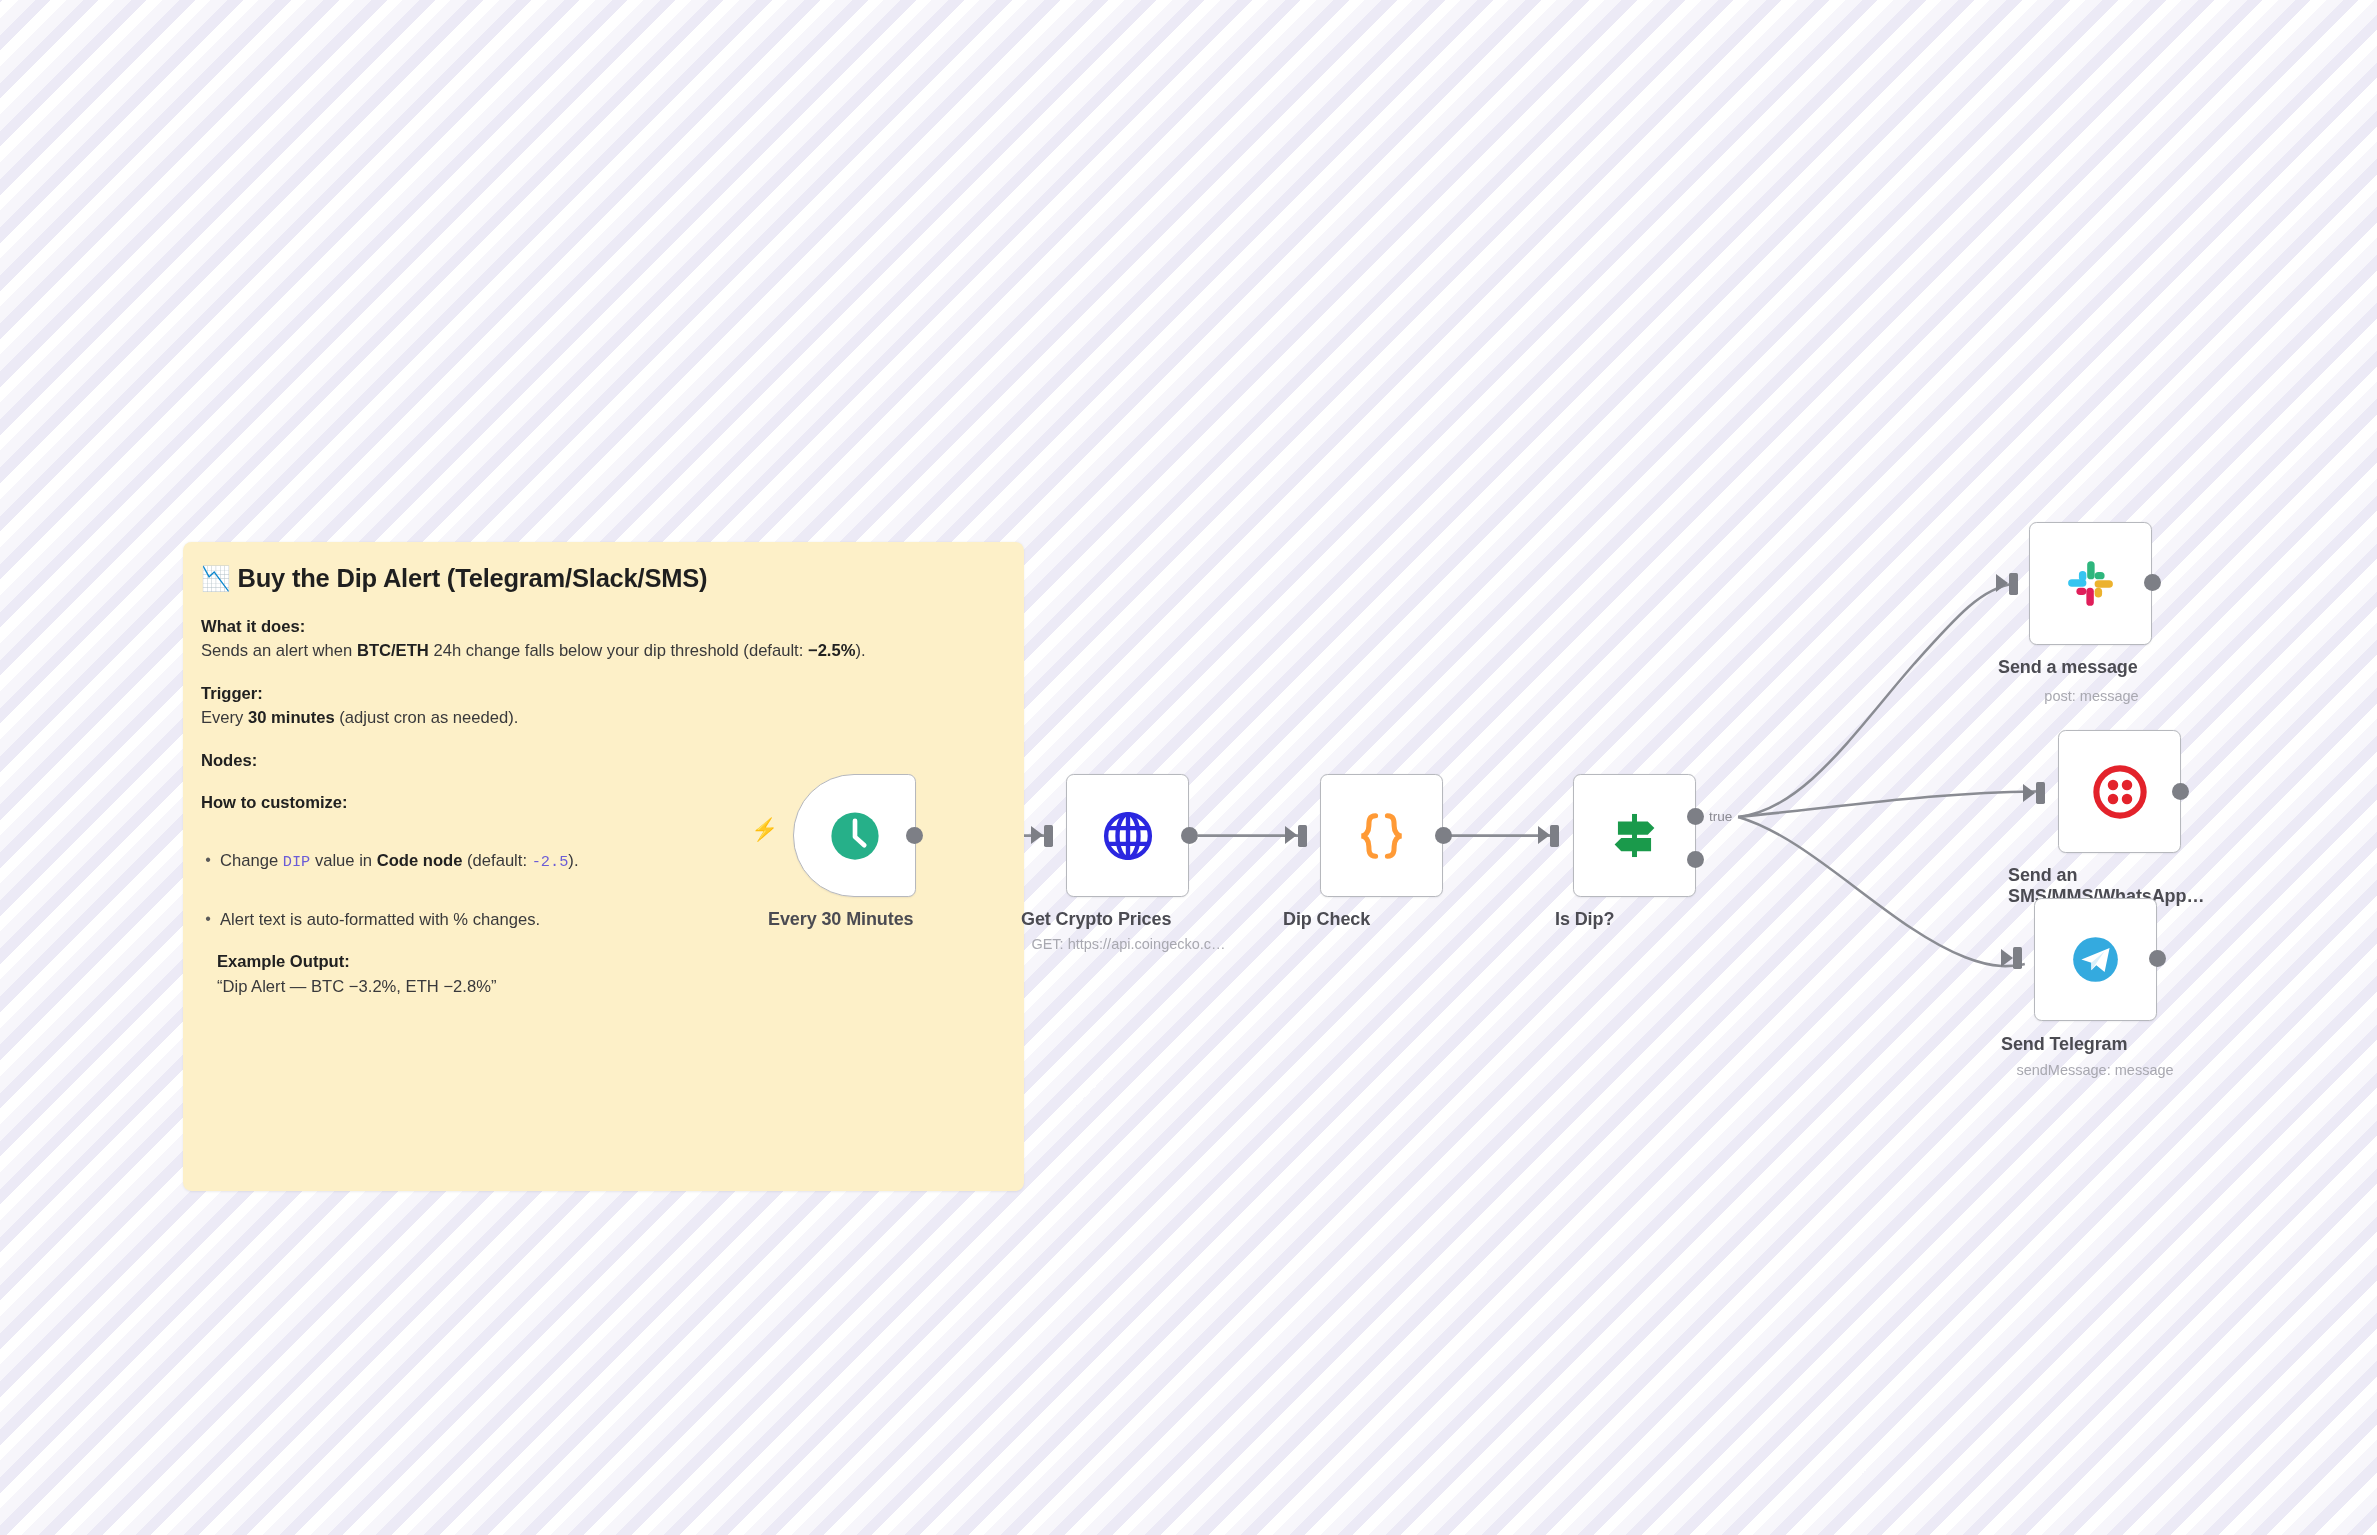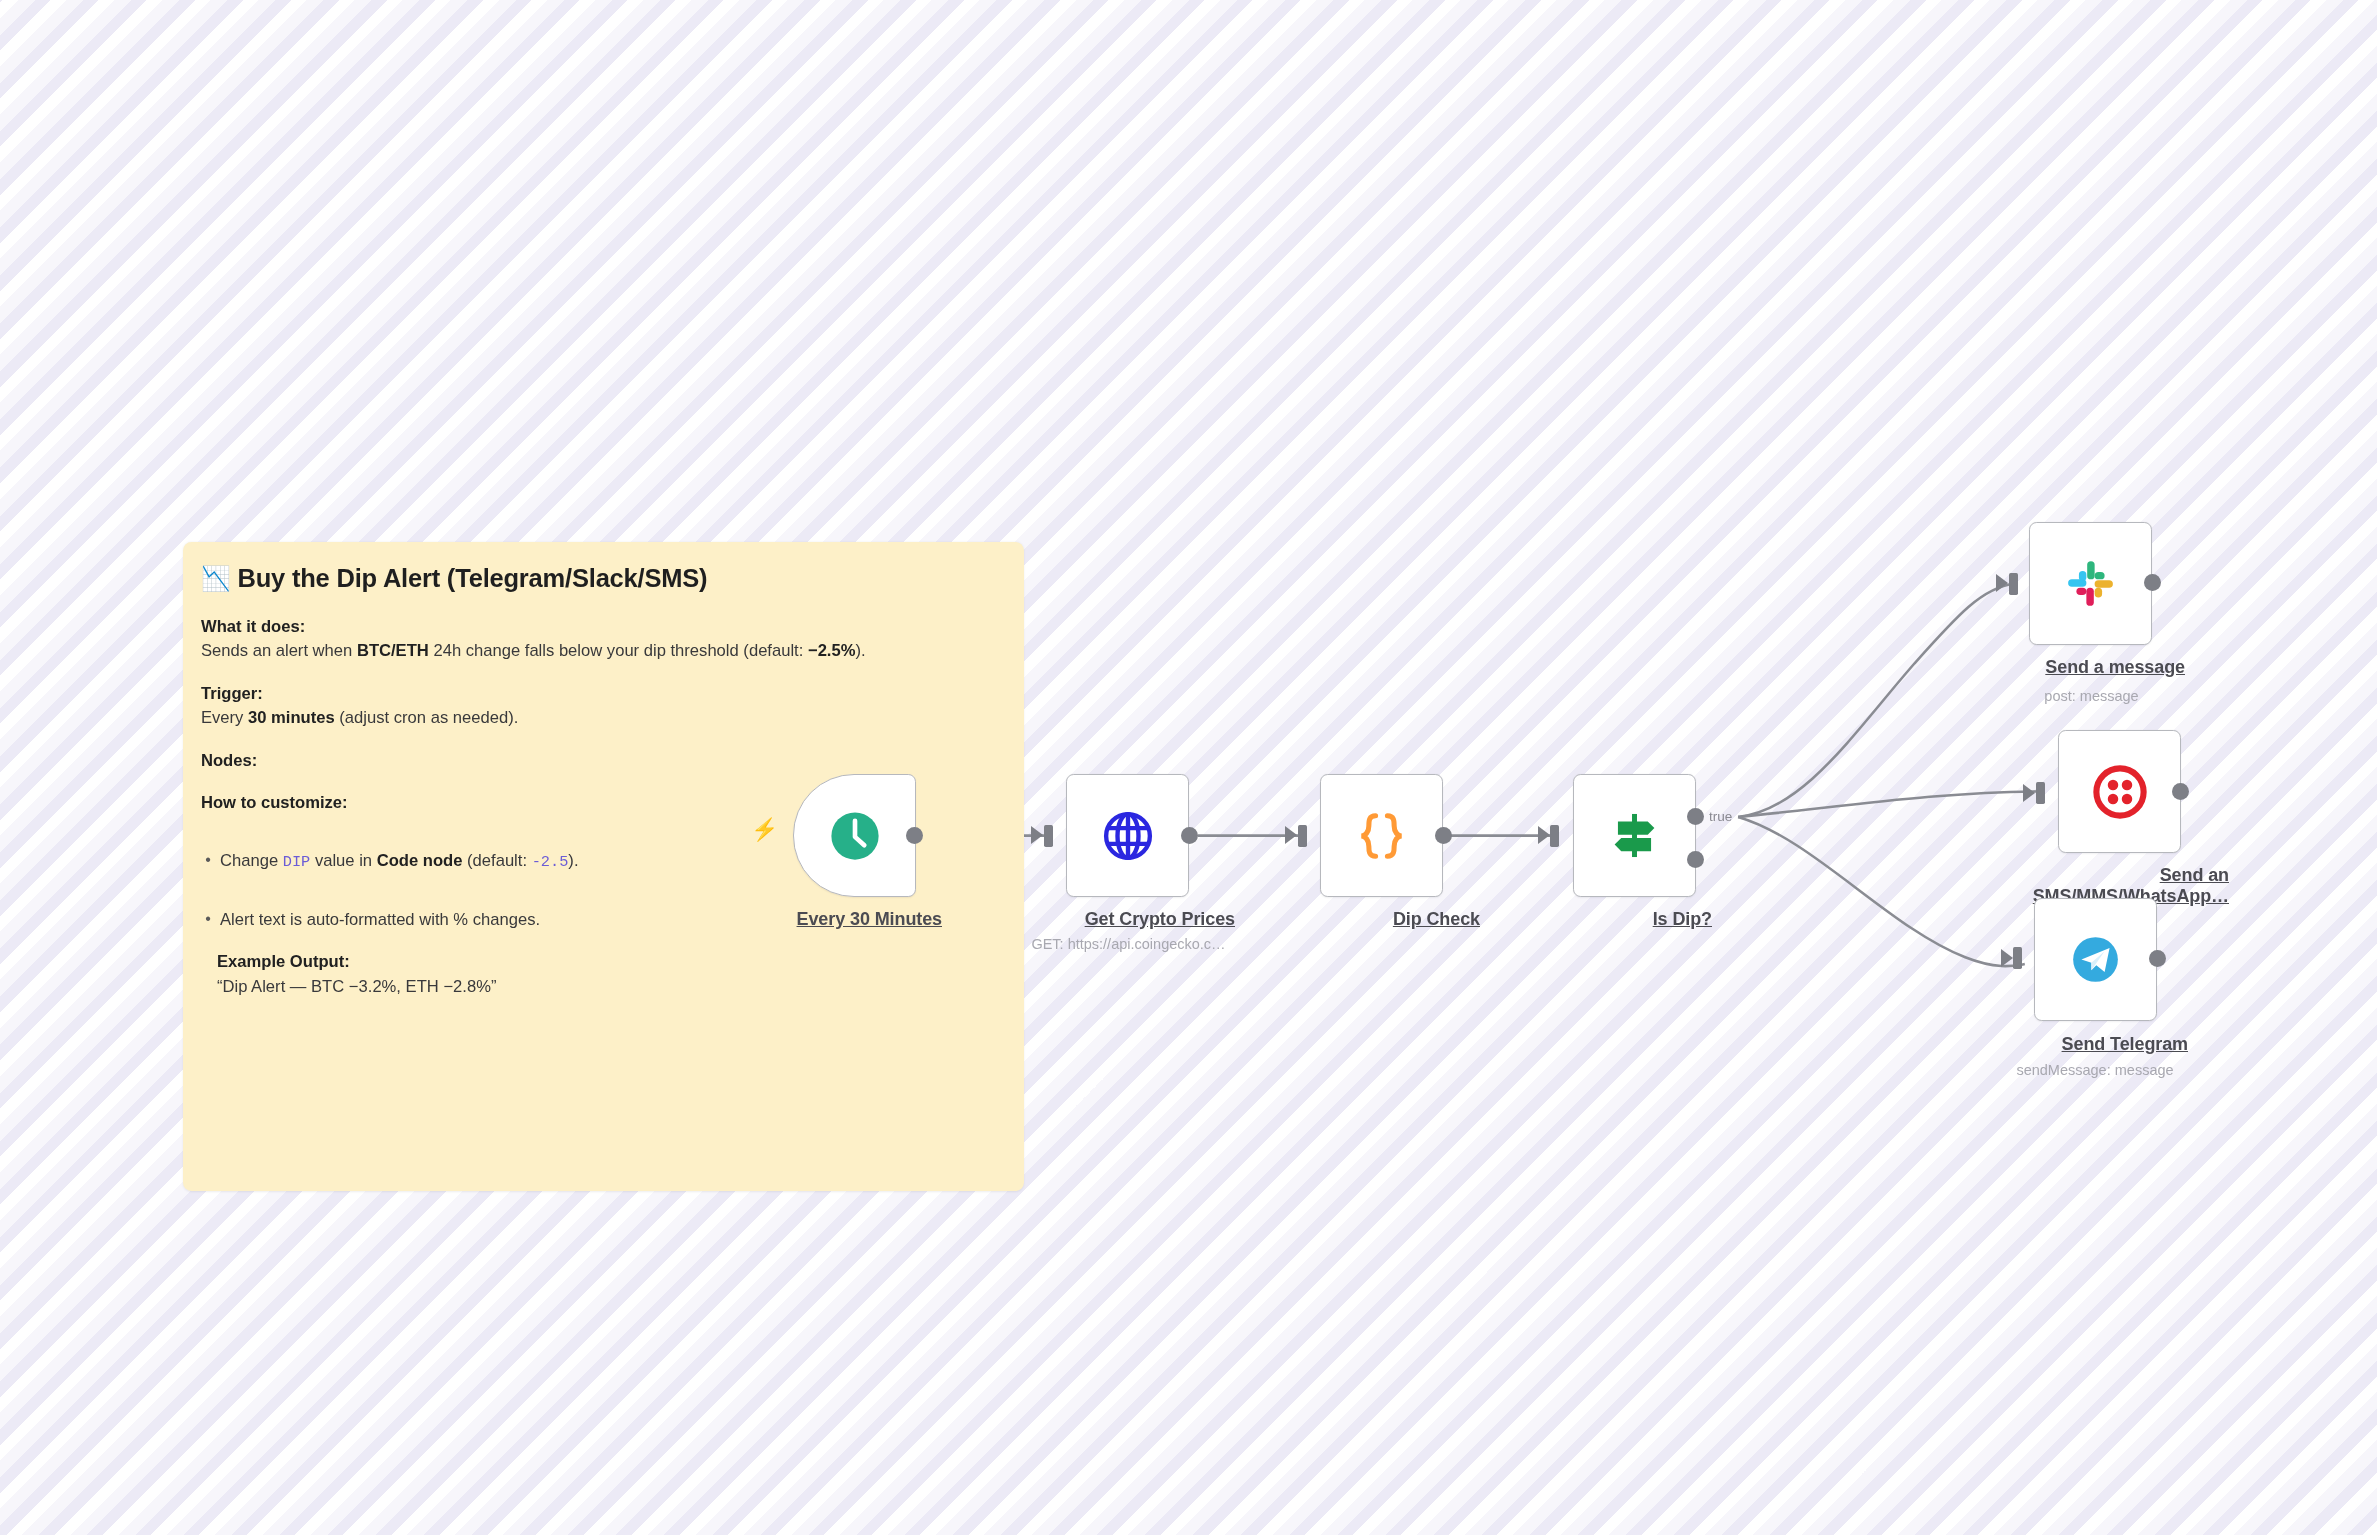--- a/index.html
+++ b/index.html
@@ -74,27 +74,26 @@
     justify-content: center;
     box-shadow: 0 0.9px 1.7px rgba(20,20,40,.06);
   }
   .node.trigger {
     border-top-left-radius: 61px;
     border-bottom-left-radius: 61px;
     border-radius: 61px 7.7px 7.7px 61px;
   }
   .node-label {
     position: absolute;
-    text-align: right;
+    text-align: left;
     color: #4b4b52;
     font-size: 18px;
     font-weight: 700;
     letter-spacing: -0.1px;
     line-height: 1.16;
-    text-decoration: underline;
   }
   .node-sub {
     position: absolute;
     text-align: center;
     color: #a8a8b0;
     font-size: 14.5px;
     font-weight: 400;
     line-height: 1.2;
   }
   

